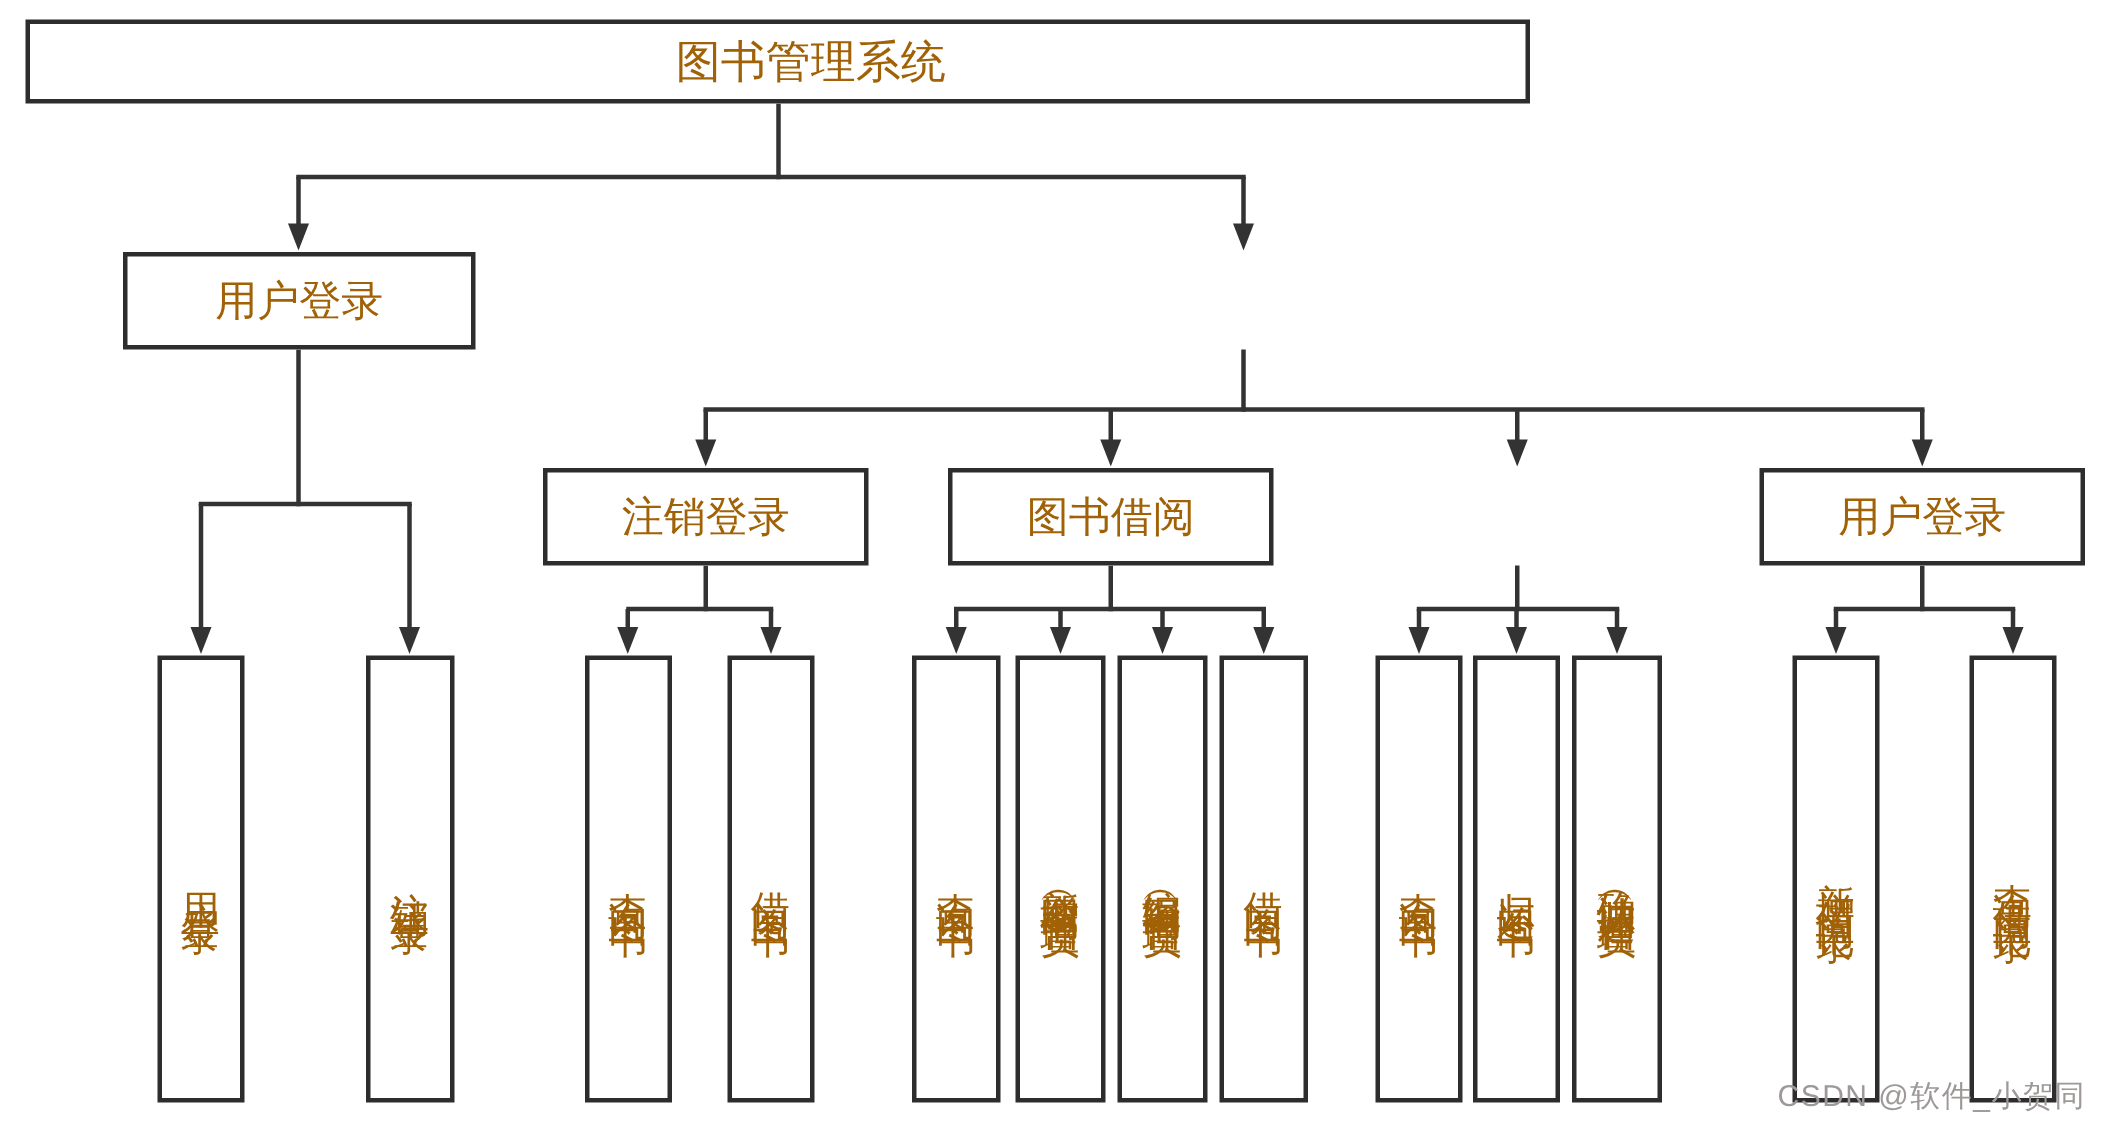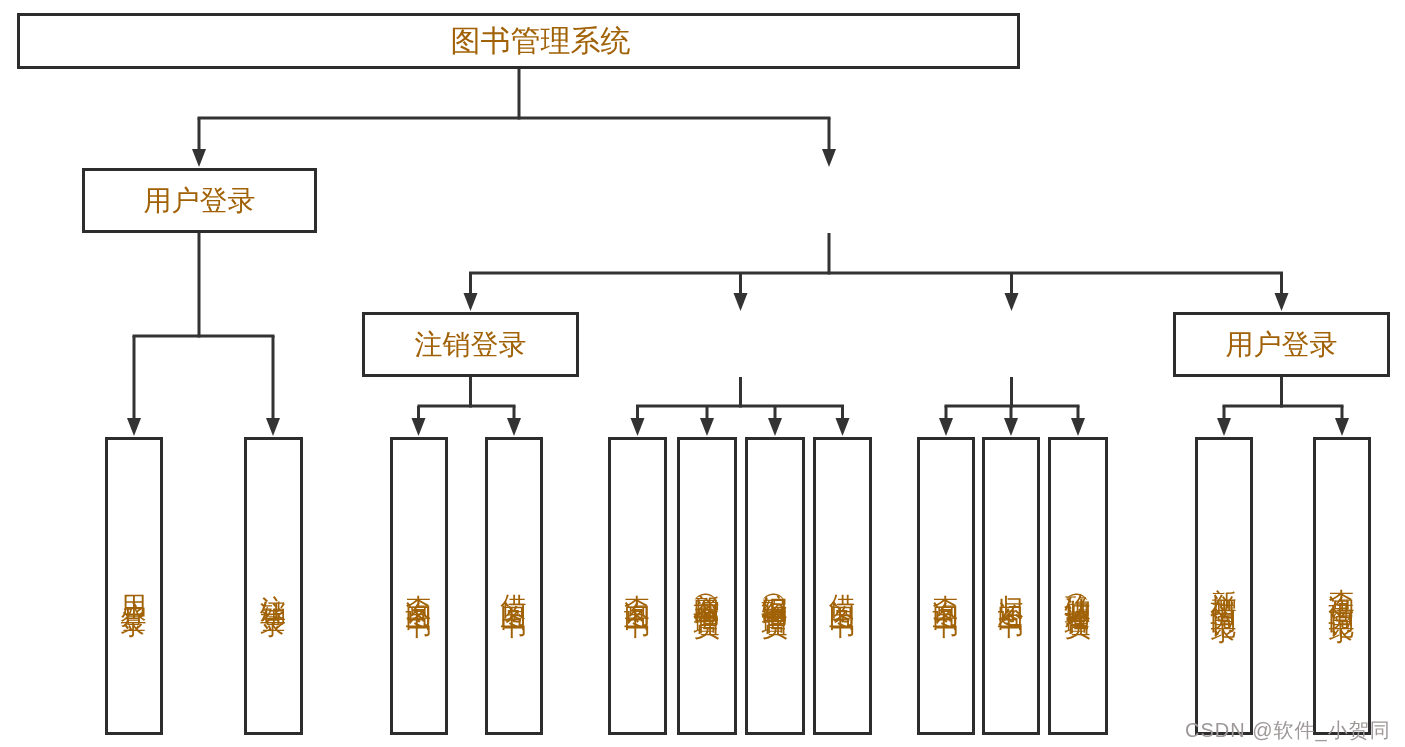--- a/index.html
+++ b/index.html
@@ -103,20 +103,23 @@
     <span class="lbl">图书管理系统</span>
   </div>
 
   <div class="box lvl2" style="left:82px">
     <span class="lbl">用户登录</span>
   </div>
 
   <div class="box lvl3" style="left:362px">
     <span class="lbl">注销登录</span>
   </div>
+  <div class="box lvl3" style="left:632px">
+    <span class="lbl">图书借阅</span>
+  </div>
   <div class="box lvl3" style="left:1173px">
     <span class="lbl">用户登录</span>
   </div>
 
   <div class="box leaf" style="left:105px;width:58px">
     <span class="lbl">用户登录</span>
   </div>
   <div class="box leaf" style="left:244px;width:59px">
     <span class="lbl">注销登录</span>
   </div>

